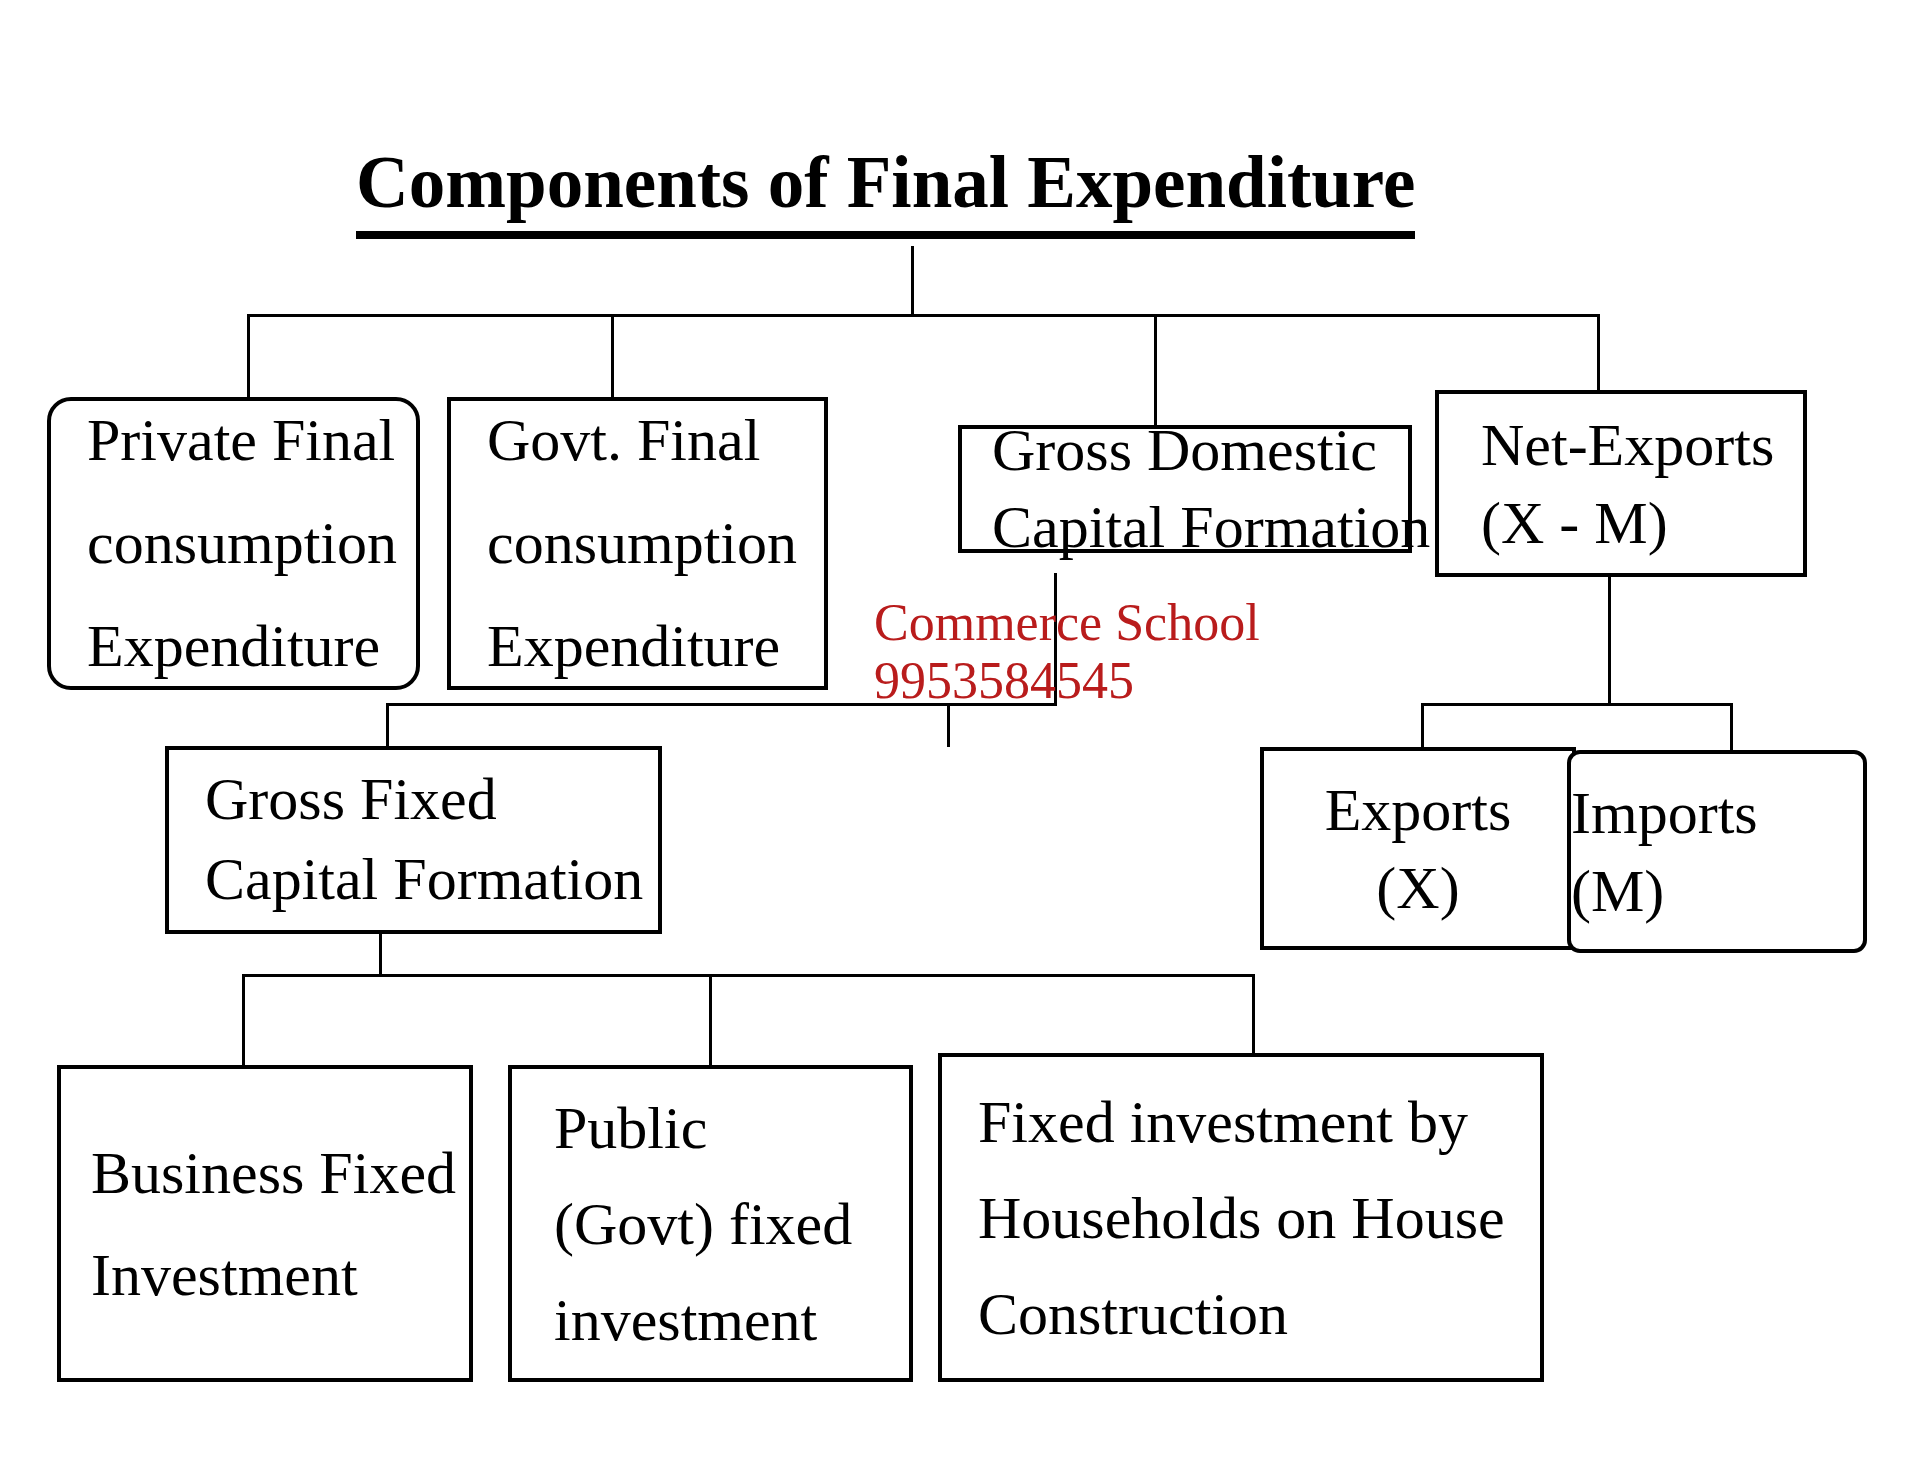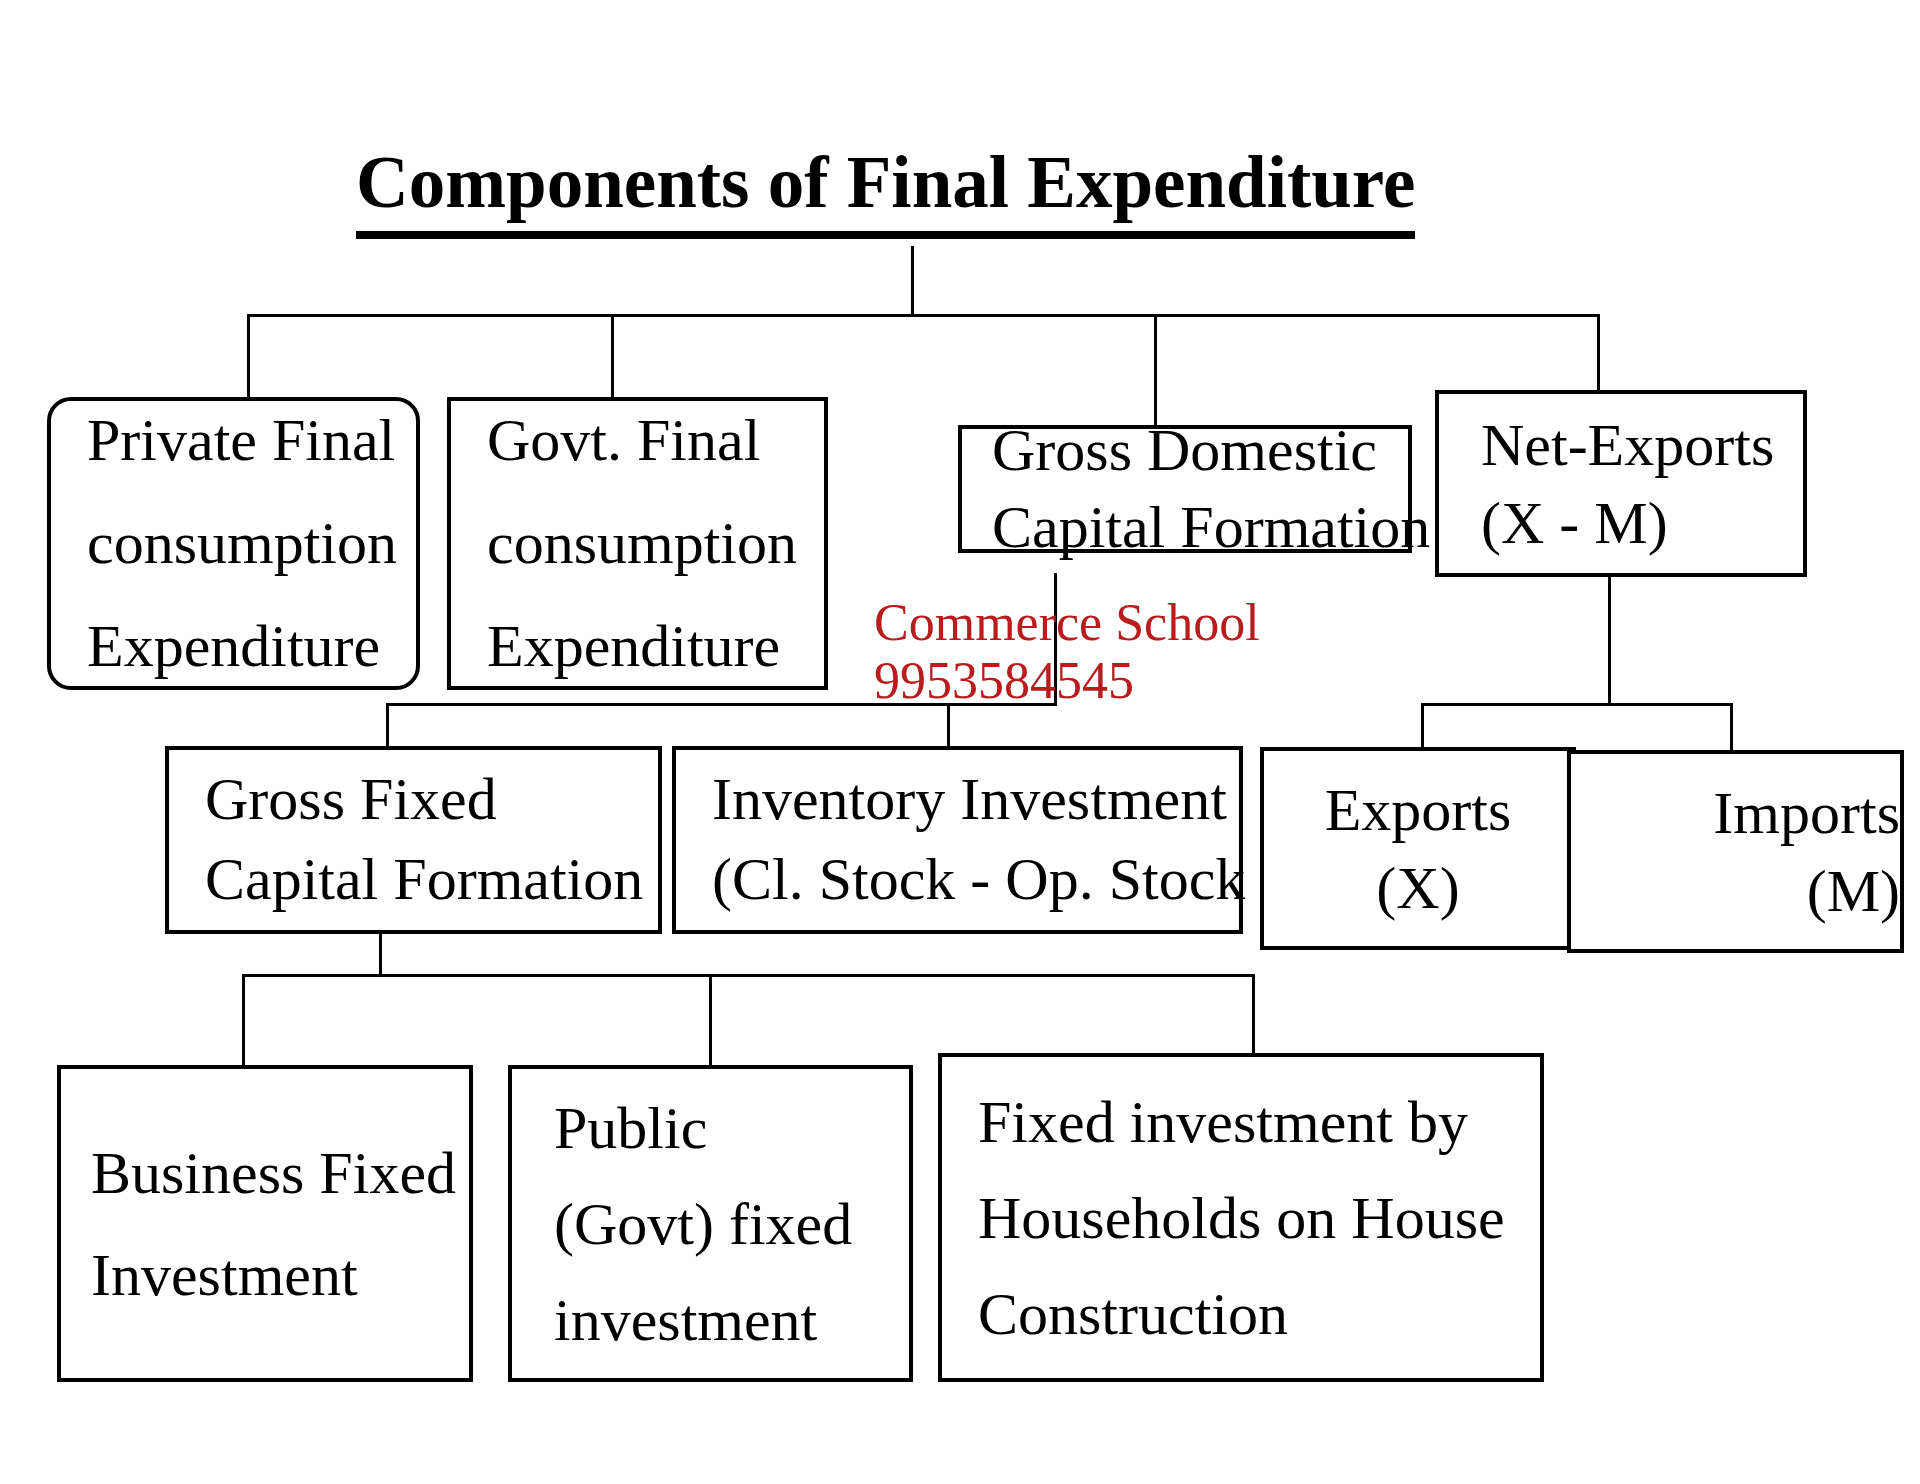--- a/index.html
+++ b/index.html
@@ -73,21 +73,21 @@
     z-index: 2;
   }
   .box > div { white-space: nowrap; }
   #b1  { left: 47px;   top: 397px;  width: 373px; height: 293px; padding-left: 36px; border-radius: 24px; }
   #b2  { left: 447px;  top: 397px;  width: 381px; height: 293px; padding-left: 36px; }
   #b3  { left: 958px;  top: 425px;  width: 454px; height: 128px; padding-left: 30px; line-height: 1.28; }
   #b4  { left: 1435px; top: 390px;  width: 372px; height: 187px; padding-left: 42px; line-height: 1.3; }
   #b5  { left: 165px;  top: 746px;  width: 497px; height: 188px; padding-left: 36px; line-height: 1.33; }
   #b6  { left: 672px;  top: 746px;  width: 571px; height: 188px; padding-left: 36px; line-height: 1.33; }
   #b7  { left: 1260px; top: 747px;  width: 316px; height: 203px; text-align: center; line-height: 1.3; }
-  #b8  { left: 1567px; top: 750px;  width: 337px; height: 203px; text-align: right; line-height: 1.3; }
+  #b8  { left: 1567px; top: 750px;  width: 300px; height: 203px; text-align: left; line-height: 1.3; border-radius: 13px; }
   #b9  { left: 57px;   top: 1065px; width: 416px; height: 317px; padding-left: 30px; line-height: 1.7; }
   #b10 { left: 508px;  top: 1065px; width: 405px; height: 317px; padding-left: 42px; line-height: 1.6; }
   #b11 { left: 938px;  top: 1053px; width: 606px; height: 329px; padding-left: 36px; line-height: 1.6; }
   
   #watermark {
     position: absolute;
     left: 874px;
     top: 594px;
     font-size: 52px;
     line-height: 1.12;
@@ -144,24 +144,20 @@
 
   <div id="watermark">
     <div>Commerce School</div>
     <div>9953584545</div>
   </div>
 
   <div class="box" id="b5">
     <div>Gross Fixed</div>
     <div>Capital Formation</div>
   </div>
-  <div class="box" id="b6">
-    <div>Inventory Investment</div>
-    <div>(Cl. Stock - Op. Stock</div>
-  </div>
   <div class="box" id="b7">
     <div>Exports</div>
     <div>(X)</div>
   </div>
   <div class="box" id="b8">
     <div>Imports</div>
     <div>(M)</div>
   </div>
 
   <div class="box" id="b9">

